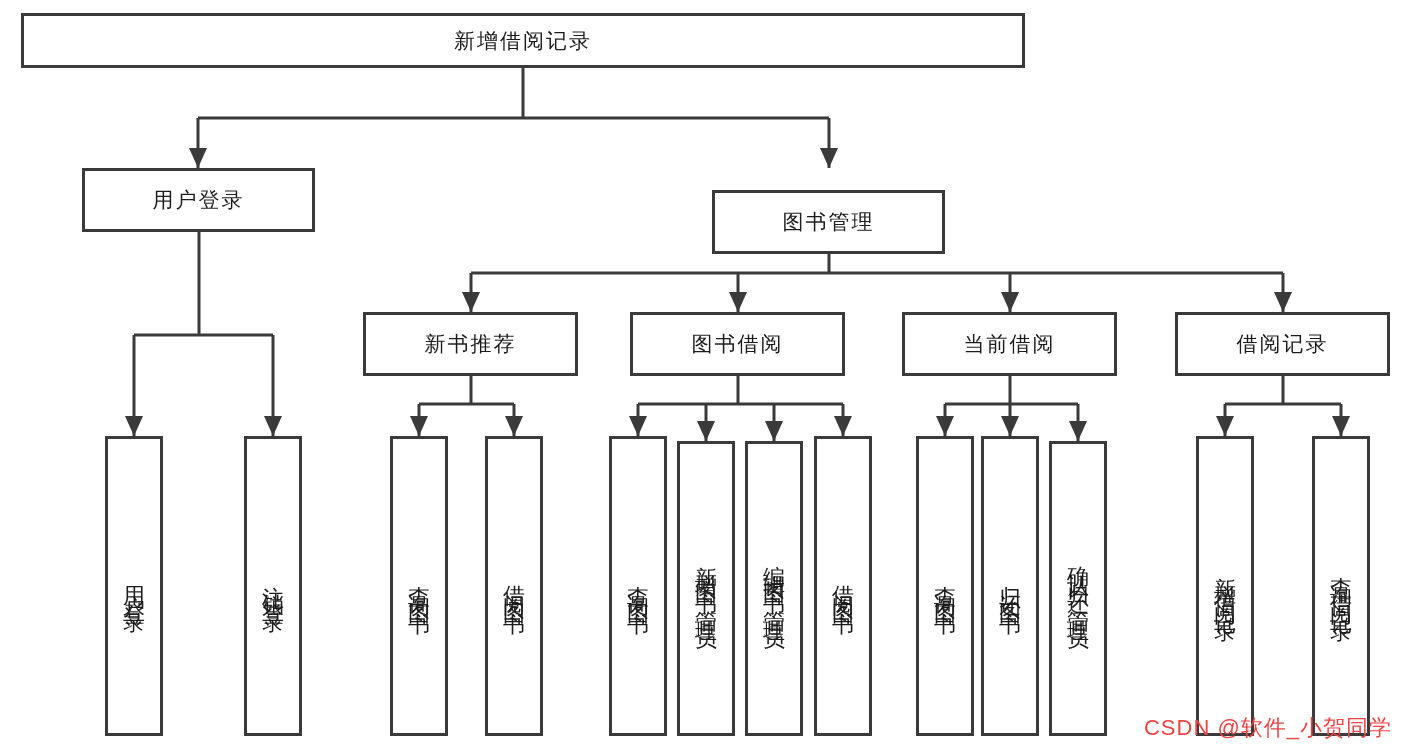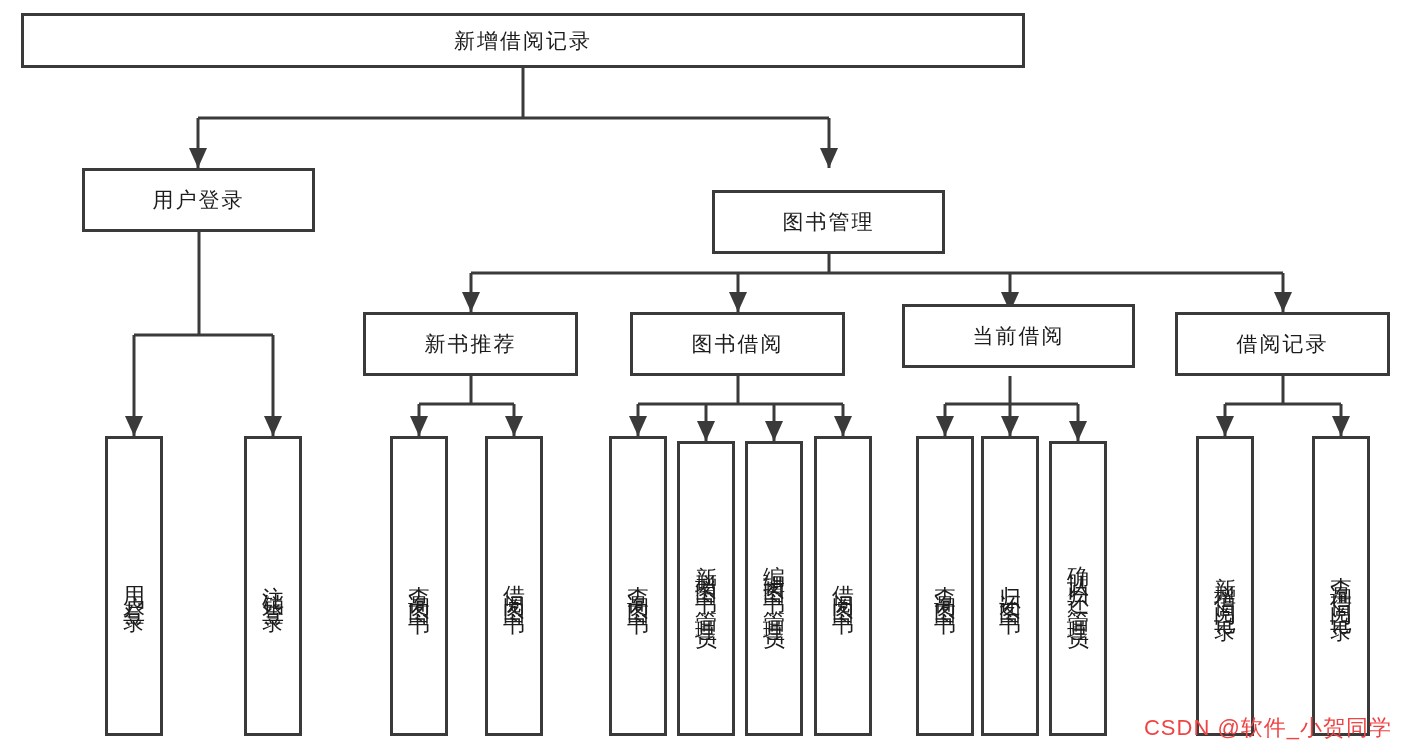--- a/index.html
+++ b/index.html
@@ -88,21 +88,21 @@
     </g>
   </svg>
 
   <div class="node hnode" style="left:21px;top:13px;width:1004px;height:55px;">新增借阅记录</div>
 
   <div class="node hnode" style="left:82px;top:168px;width:233px;height:64px;">用户登录</div>
   <div class="node hnode" style="left:712px;top:168px;width:233px;height:64px;margin-top:22px;">图书管理</div>
 
   <div class="node hnode" style="left:363px;top:312px;width:215px;height:64px;">新书推荐</div>
   <div class="node hnode" style="left:630px;top:312px;width:215px;height:64px;">图书借阅</div>
-  <div class="node hnode" style="left:902px;top:304px;width:233px;height:64px;">当前借阅</div>
+  <div class="node hnode" style="left:902px;top:312px;width:215px;height:64px;">当前借阅</div>
   <div class="node hnode" style="left:1175px;top:312px;width:215px;height:64px;">借阅记录</div>
 
   <div class="node vnode" style="left:105px;top:436px;width:58px;height:300px;">用户登录</div>
   <div class="node vnode" style="left:244px;top:436px;width:58px;height:300px;">注销登录</div>
 
   <div class="node vnode" style="left:390px;top:436px;width:58px;height:300px;">查询图书</div>
   <div class="node vnode" style="left:485px;top:436px;width:58px;height:300px;">借阅图书</div>
 
   <div class="node vnode" style="left:609px;top:436px;width:58px;height:300px;">查询图书</div>
   <div class="node vnode" style="left:677px;top:441px;width:58px;height:295px;">新增图书（管理员）</div>

